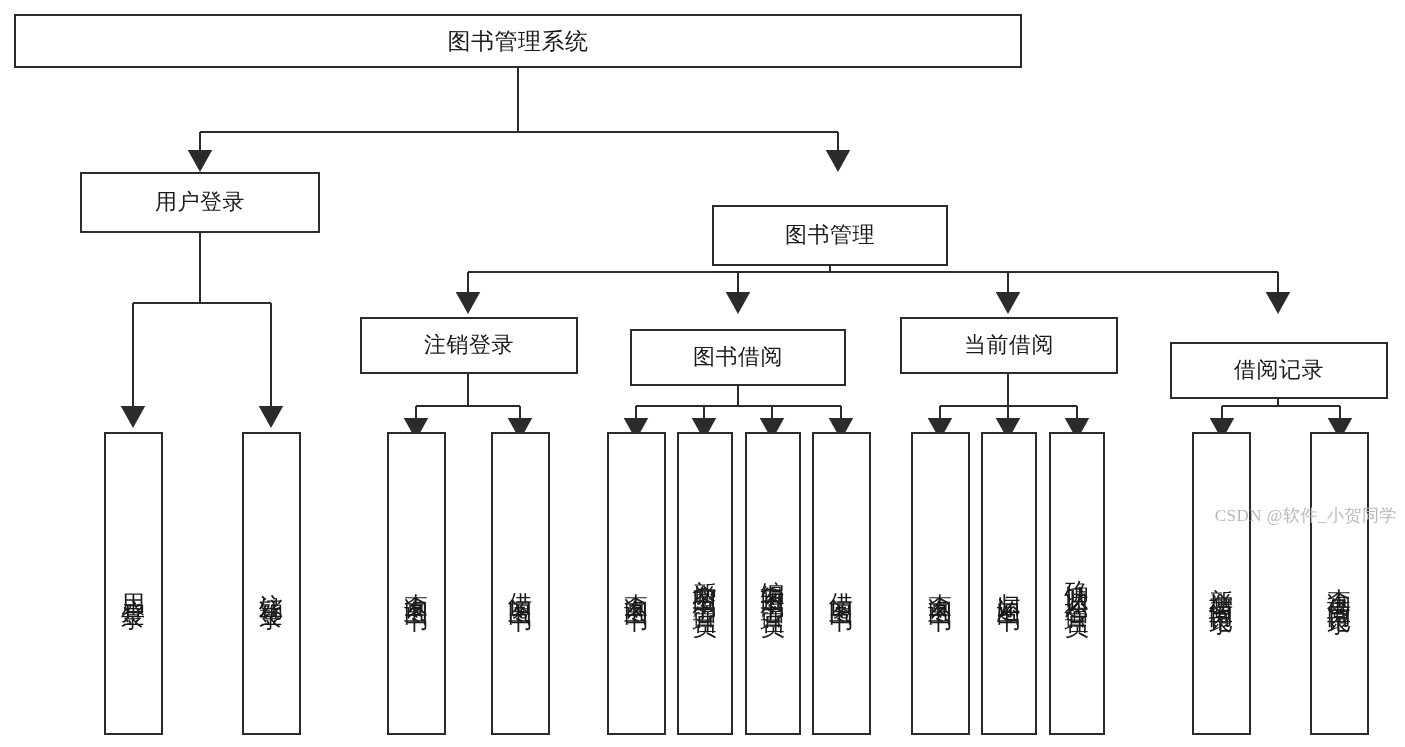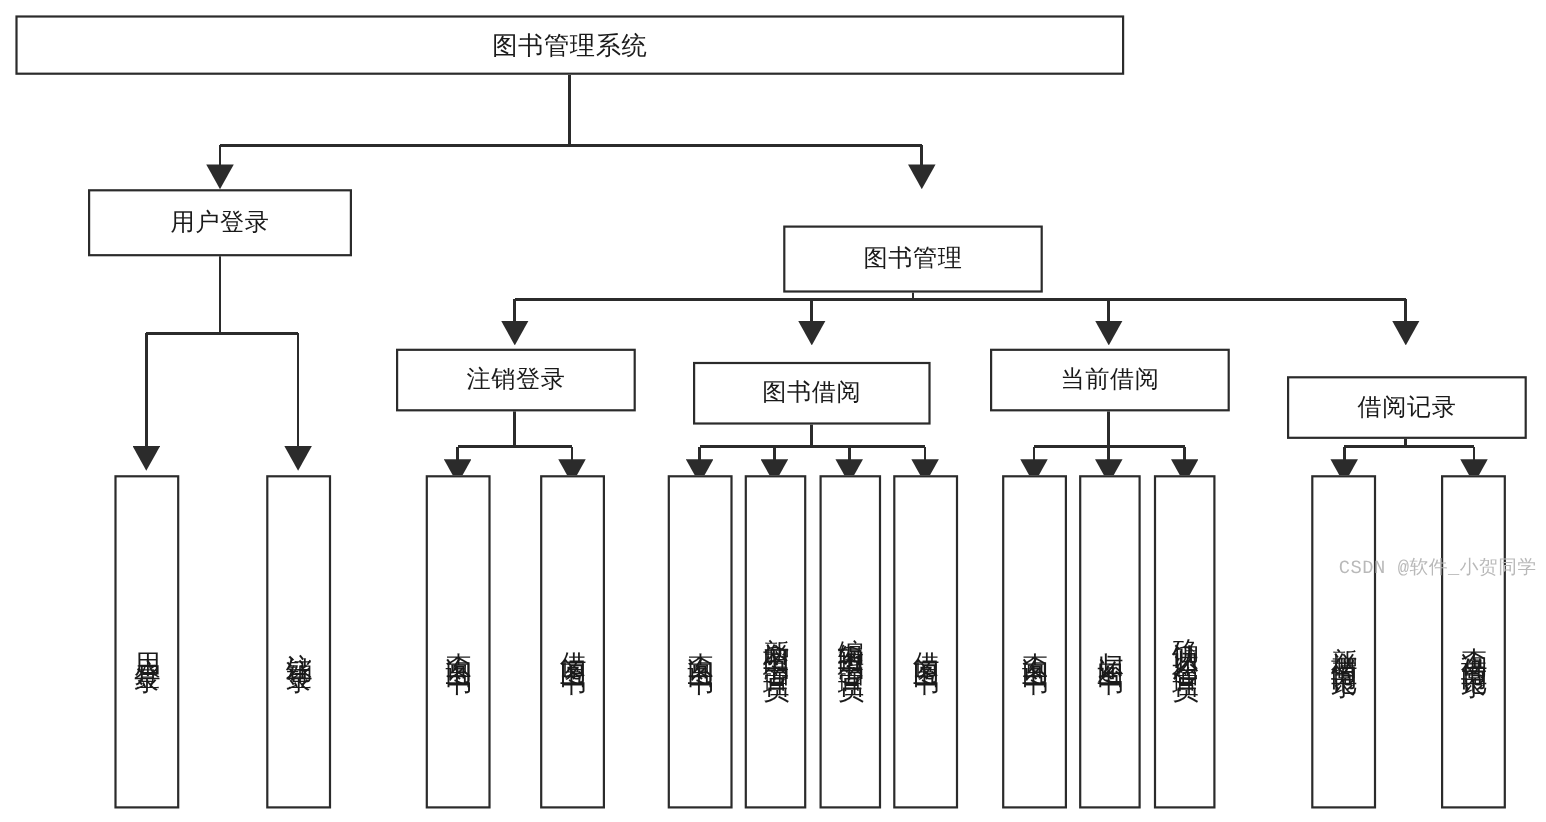--- a/index.html
+++ b/index.html
@@ -67,21 +67,21 @@
     white-space: nowrap;
   }
   #watermark {
     position: absolute;
     right: 8px;
     bottom: 6px;
     font-size: 17px;
     color: #b9b9b9;
     letter-spacing: 0.5px;
     white-space: nowrap;
-    font-family: Liberation Mono, monospace;
+    font-family: Liberation Serif, serif;
   }
 </style>
 </head>
 <body>
 
 <div id="diagram-root">
 
   <svg id="connector-layer" viewBox="0 0 1405 747" xmlns="http://www.w3.org/2000/svg">
     <defs>
       <marker id="arrowhead" markerWidth="9" markerHeight="10" refX="1" refY="5" orient="auto" markerUnits="strokeWidth">

